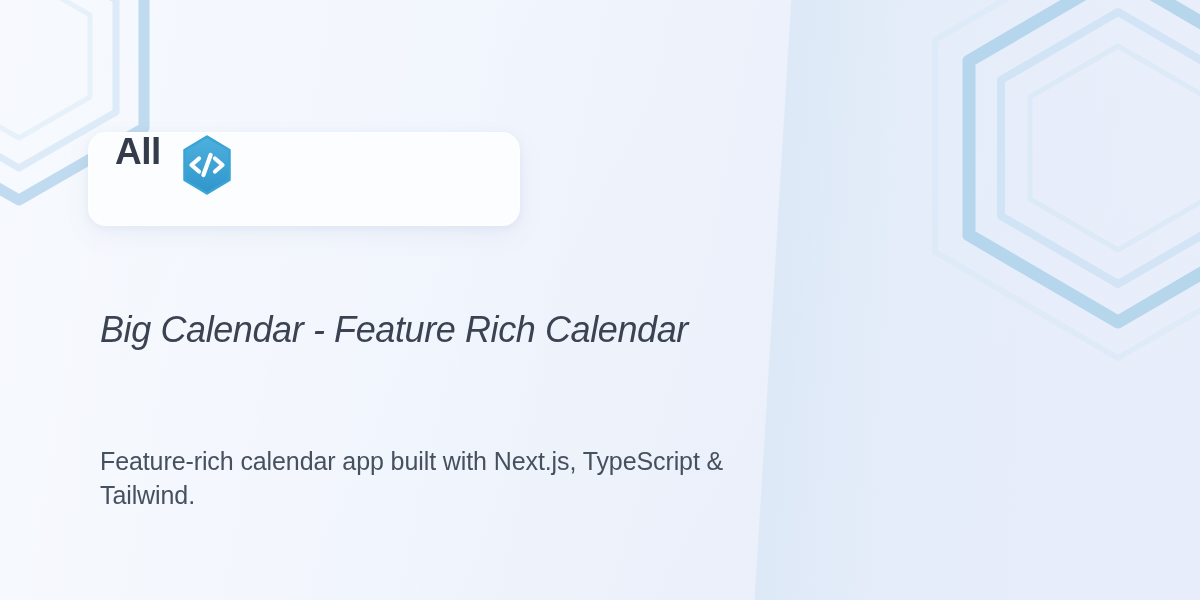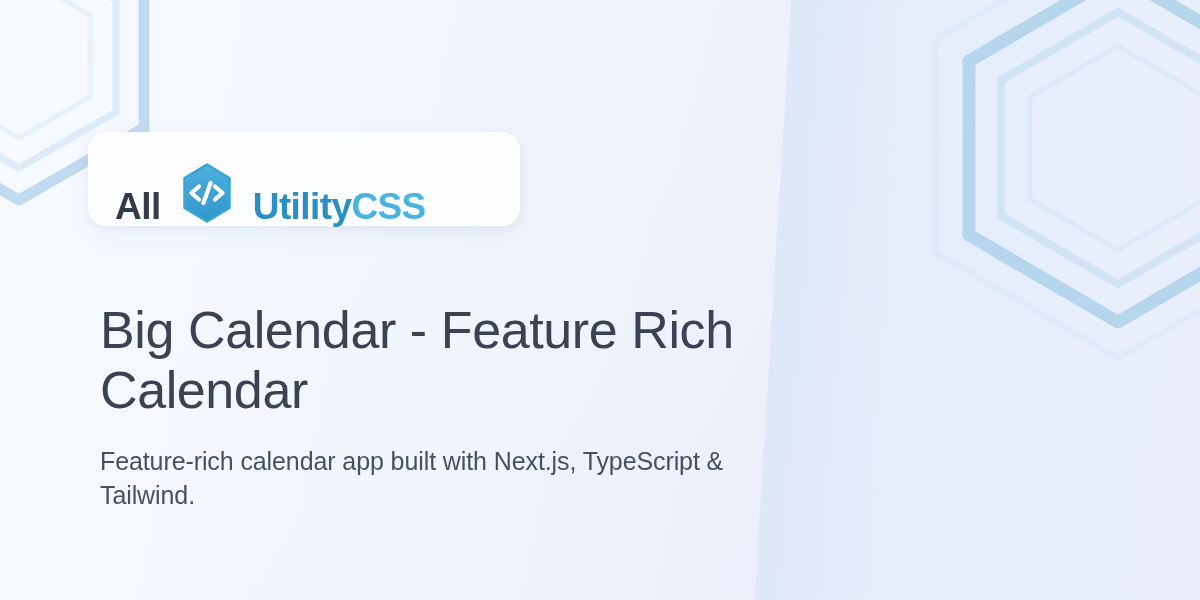--- a/index.html
+++ b/index.html
@@ -68,21 +68,21 @@
     top: 132px;
     width: 432px;
     height: 94px;
     box-sizing: border-box;
     background: #fcfdff;
     border-radius: 18px;
     border: 1px solid rgba(255,255,255,0.9);
     box-shadow: 0 2px 10px rgba(120,145,190,0.10),
                 0 10px 26px rgba(120,145,190,0.07);
     display: flex;
-    align-items: flex-end;
+    align-items: flex-start;
     padding: 0 26px;
     gap: 14px;
   }
 
   .brand-all {
     font-size: 37px;
     font-weight: bold;
     color: #343b4a;
     letter-spacing: -0.5px;
     line-height: 1;
@@ -106,25 +106,26 @@
   .brand-name .seg-a { color: #2b8fc4; }
   .brand-name .seg-b { color: #4ab3e0; }
 
   
   .headline {
     position: absolute;
     left: 100px;
     top: 300px;
     width: 660px;
     margin: 0;
-    font-size: 52px;
+    font-size: 36px;
     line-height: 60px;
     font-weight: normal;
     color: #3b4252;
     letter-spacing: -0.4px;
+    font-style: italic;
   }
 
   .subhead {
     position: absolute;
     left: 100px;
     top: 444px;
     width: 672px;
     margin: 0;
     font-size: 25px;
     line-height: 34px;
@@ -175,22 +176,19 @@
         </defs>
         <path d="M32 3.6 L54.5 17 L54.5 47 L32 60.4 L9.5 47 L9.5 17 Z" fill="url(#hexg)" stroke="#3aa4d6" stroke-width="2.5" stroke-linejoin="round"></path>
         <g stroke="#ffffff" stroke-width="4.2" stroke-linecap="round" stroke-linejoin="round" fill="none">
           <polyline points="24,25.5 16.5,32 24,38.5"></polyline>
           <polyline points="40,25.5 47.5,32 40,38.5"></polyline>
           <line x1="35.6" y1="22" x2="28.4" y2="42"></line>
         </g>
       </svg>
     </span>
 
-    <span class="brand-name">
-      <span class="seg-a">Utility</span><span class="seg-b">CSS</span>
-    </span>
   </div>
 
   <h1 class="headline">Big Calendar - Feature Rich Calendar</h1>
 
   <p class="subhead">Feature-rich calendar app built with Next.js, TypeScript &amp; Tailwind.</p>
 
 </div>
 
 </body></html>

